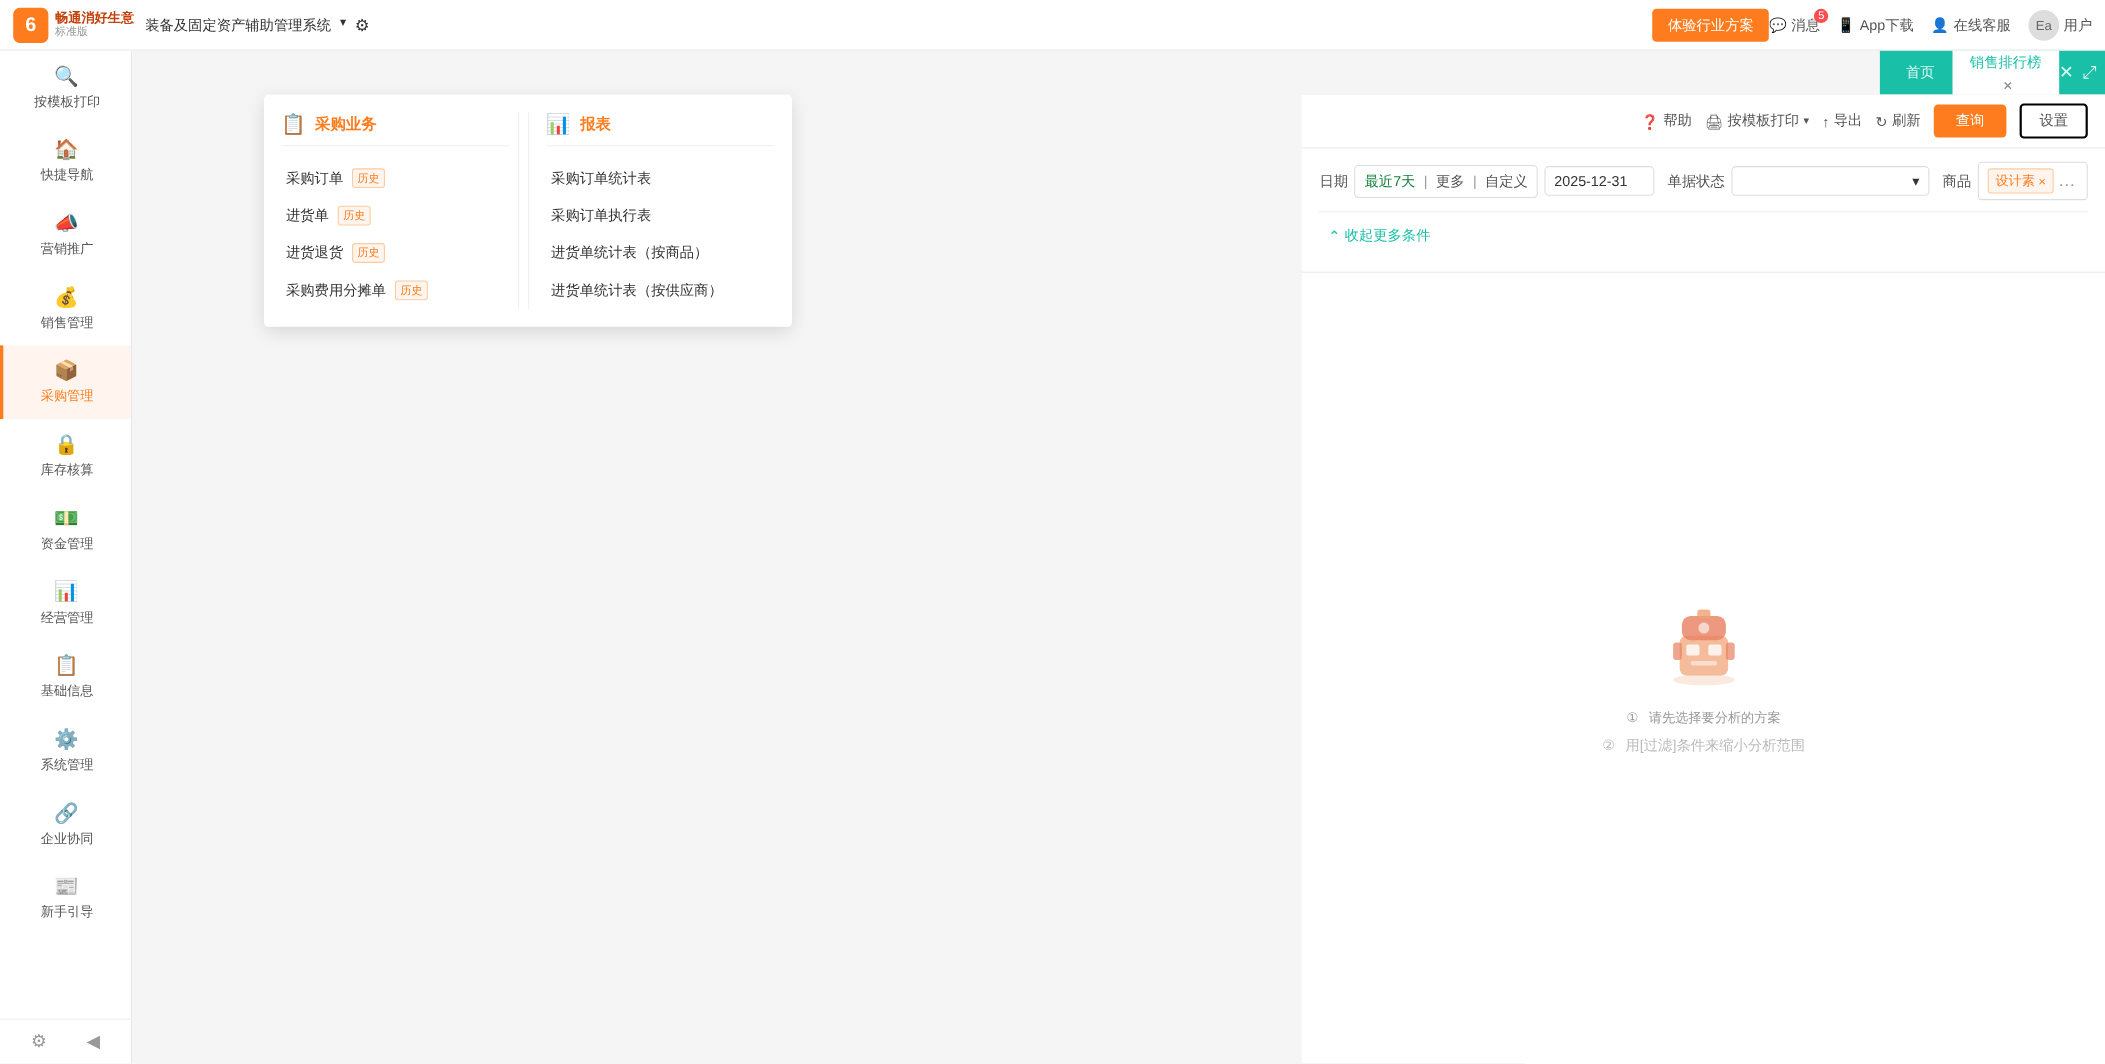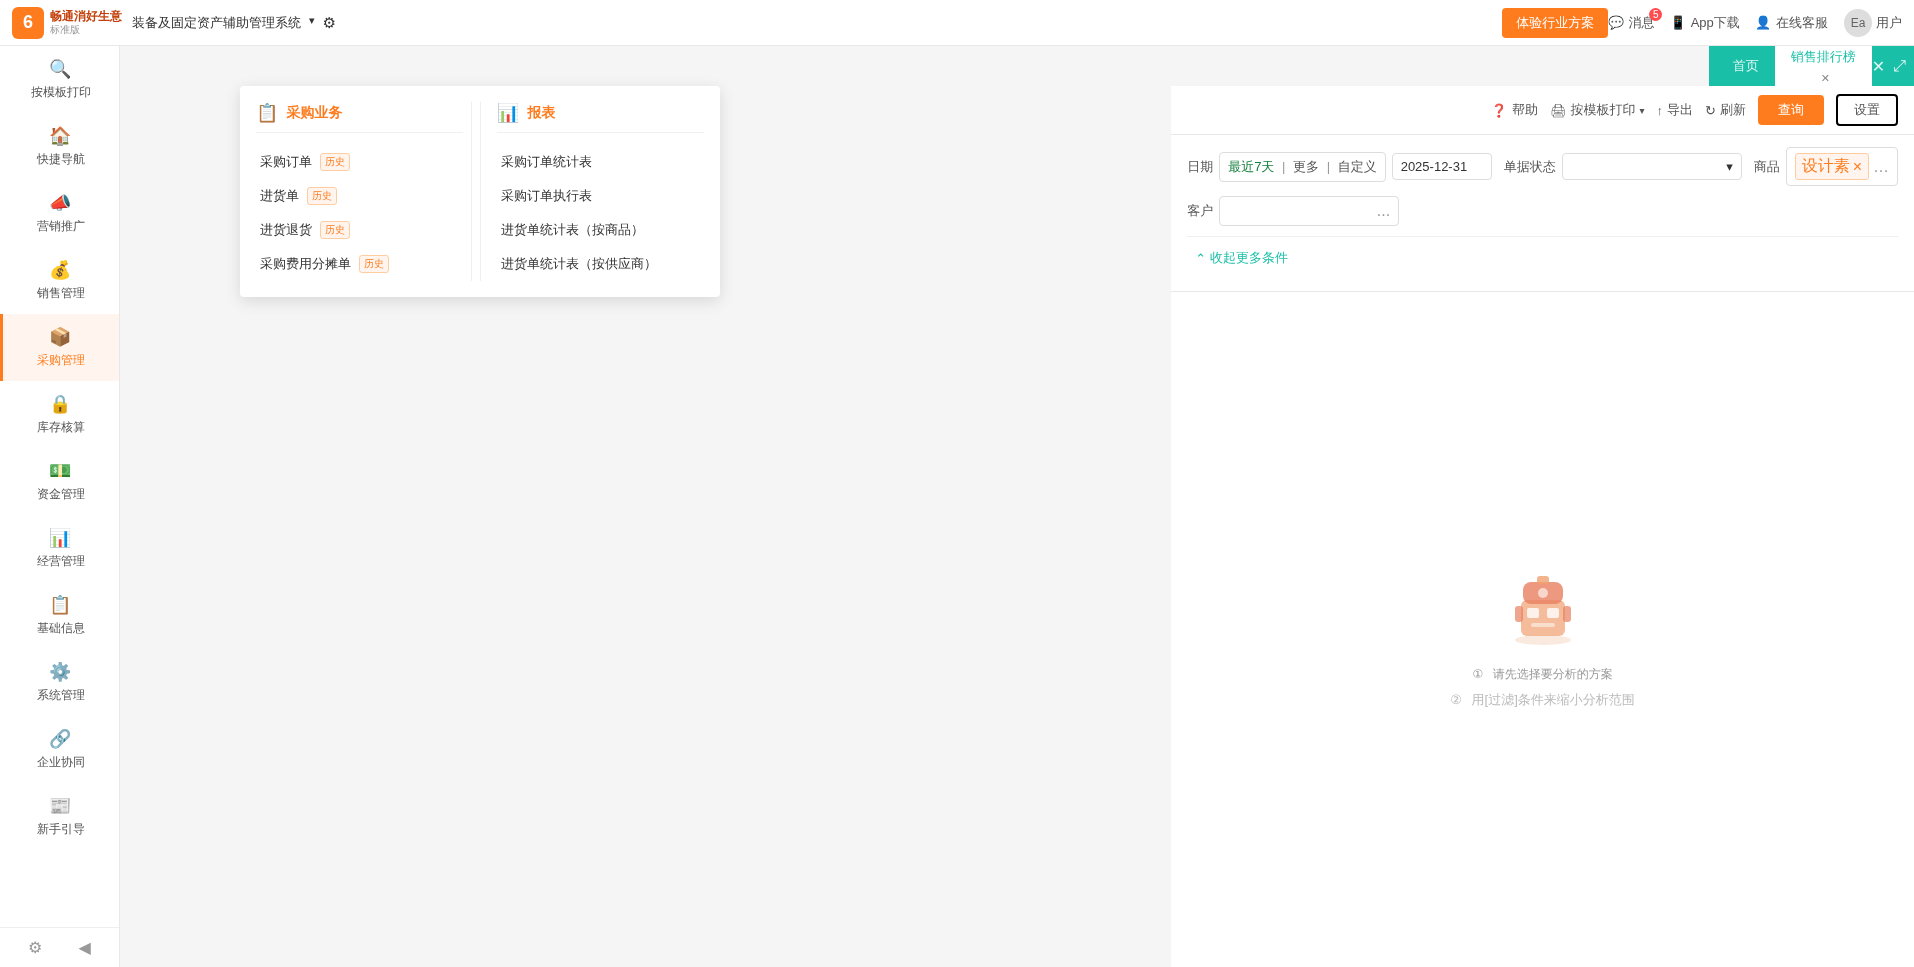--- a/index.html
+++ b/index.html
@@ -54,21 +54,21 @@
     .btn-white { background: #fff; color: #555; border: 2px solid #000000; border-radius: 4px; padding: 5px 16px; font-size: 13px; cursor: pointer; }
 
     
     .filter-area { background: #fff; padding: 12px 16px; border-bottom: 1px solid #e8e8e8; flex-shrink: 0; }
     .filter-row { display: flex; align-items: center; gap: 12px; margin-bottom: 10px; flex-wrap: wrap; }
     .filter-row:last-child { margin-bottom: 0; }
     .filter-item { display: flex; align-items: center; gap: 6px; }
     .filter-label { color: #555; font-size: 13px; white-space: nowrap; }
     .filter-input { border: 1px solid #ddd; border-radius: 4px; padding: 5px 8px; font-size: 13px; color: #333; min-width: 160px; background: #fff; }
     .filter-select { border: 1px solid #ddd; border-radius: 4px; padding: 5px 8px; font-size: 13px; color: #333; min-width: 160px; background: #fff; display: flex; align-items: center; justify-content: space-between; cursor: pointer; }
-    .filter-tag { background: #fff5ee; border: 1px solid #ffcca0; border-radius: 3px; padding: 2px 6px; font-size: 16px; color: #ff7c1e; display: flex; align-items: center; gap: 3px; }
+    .filter-tag { background: #fff5ee; border: 1px solid #ffcca0; border-radius: 3px; padding: 2px 6px; font-size: 12px; color: #ff7c1e; display: flex; align-items: center; gap: 3px; }
     .filter-tag-close { cursor: pointer; color: #ff7c1e; }
     .filter-dots { color: #999; font-size: 16px; cursor: pointer; }
     .collapse-btn { display: flex; align-items: center; gap: 4px; color: #1abfa8; font-size: 13px; cursor: pointer; margin: 0 auto; padding: 8px; }
 
     
     .empty-state { flex: 1; display: flex; flex-direction: column; align-items: center; justify-content: center; background: #fff; margin: 0; }
     .empty-icon { width: 100px; height: 100px; margin-bottom: 16px; }
     .empty-text { color: #999; font-size: 12px; }
     .empty-sub { color: #bbb; font-size: 13px; margin-top: 6px; }
 
@@ -250,28 +250,20 @@
               <div class="filter-tag">
                 <span>设计素</span>
                 <span class="filter-tag-close">×</span>
               </div>
               <span class="filter-dots">…</span>
             </div>
           </div>
         </div>
 
 
-        <div class="filter-row">
-          <div class="filter-item">
-            <span class="filter-label">客户</span>
-            <div class="filter-input" style="min-width:180px; display:inline-flex; align-items:center; justify-content:flex-end;">
-              <span class="filter-dots">...</span>
-            </div>
-          </div>
-        </div>
 
         <div style="text-align:center; padding: 4px 0; border-top: 1px solid #f0f0f0; margin-top: 8px;">
           <div class="collapse-btn">
             <span>⌃</span>
             <span>收起更多条件</span>
           </div>
         </div>
       </div>
 
       <div class="empty-state">

